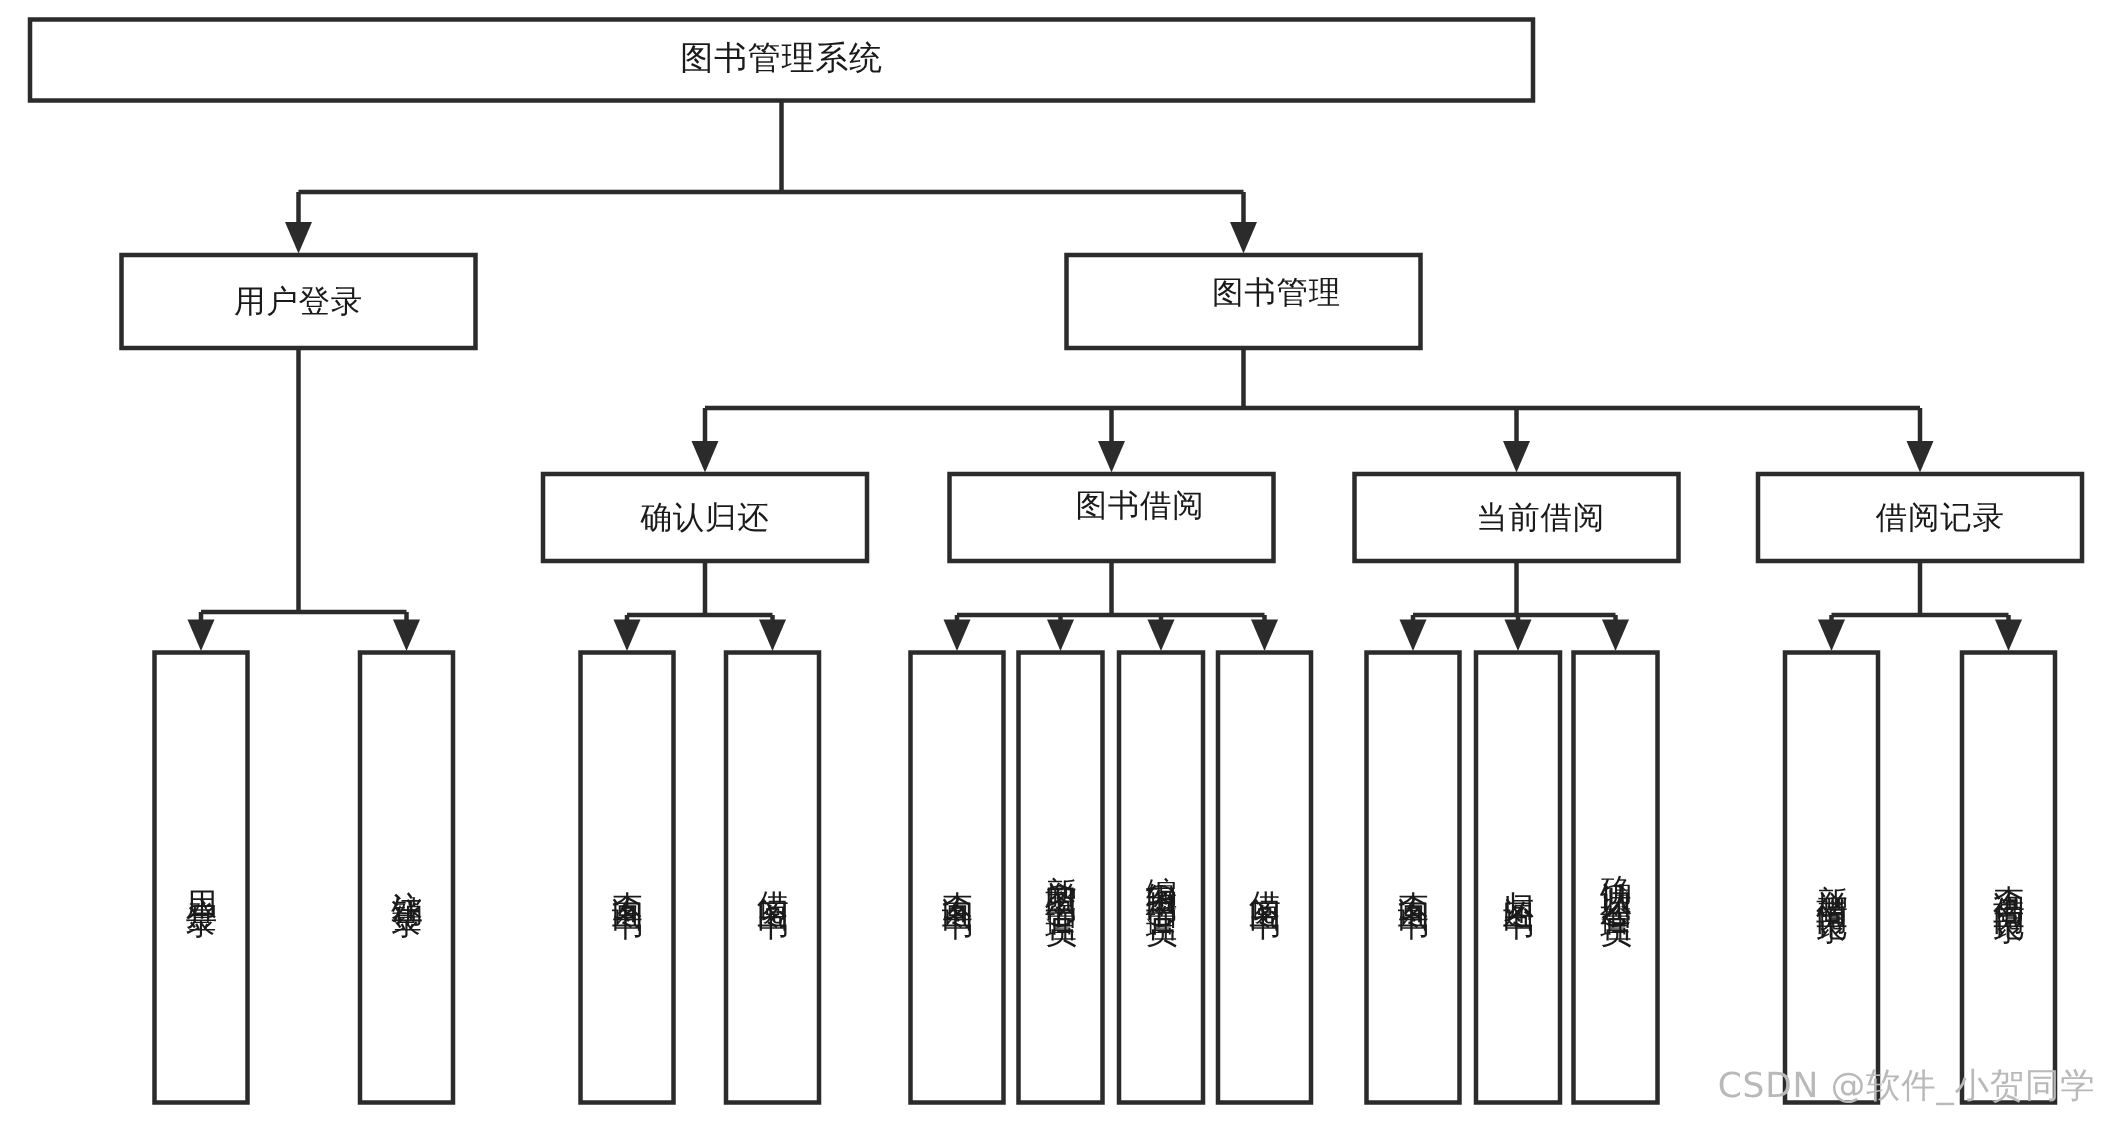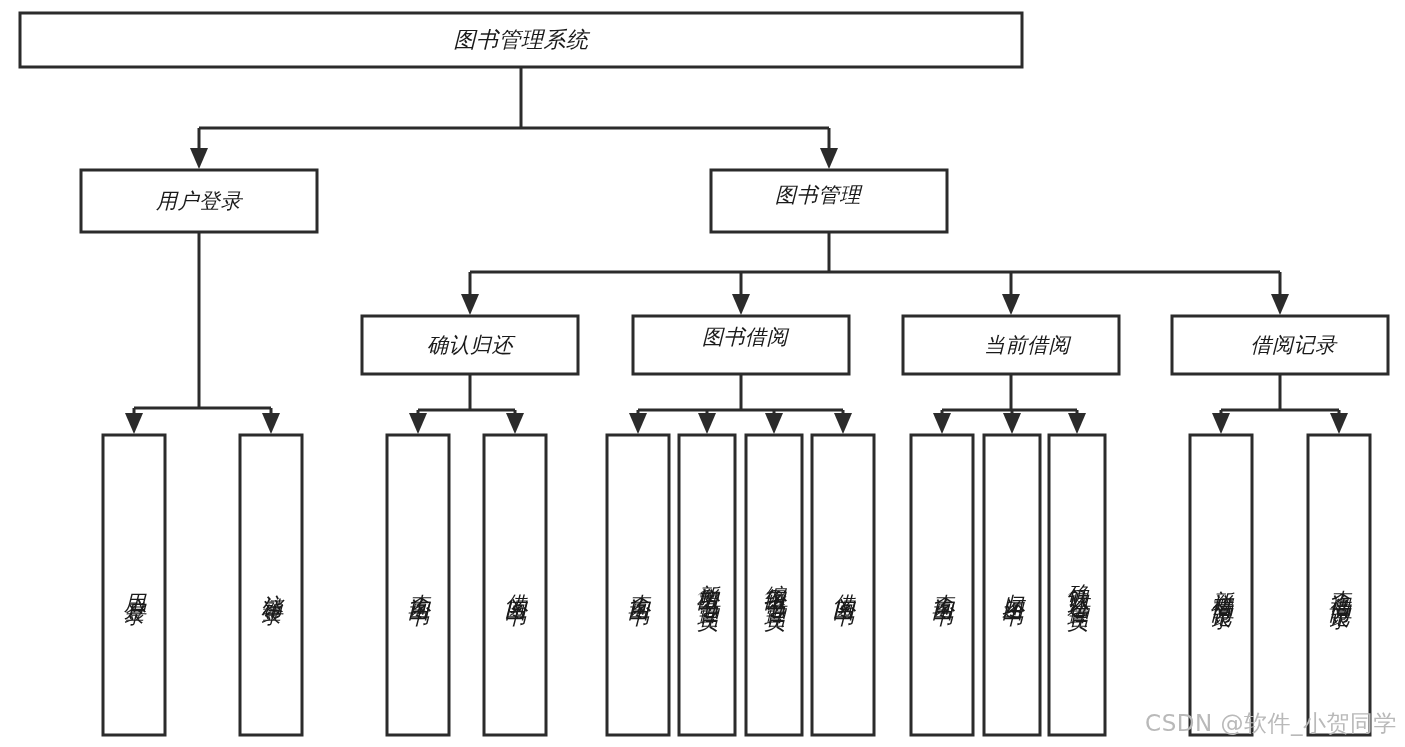--- a/index.html
+++ b/index.html
@@ -44,21 +44,20 @@
     position: absolute;
     display: flex;
     align-items: center;
     justify-content: center;
     color: #1a1a1a;
     font-family: "DejaVu Sans", "Liberation Sans", sans-serif;
     line-height: 1.18;
     pointer-events: none;
     text-align: center;
     box-sizing: border-box;
-    font-style: italic;
   }
   .node-label.horizontal {
     font-size: 21px;
     letter-spacing: 0.5px;
   }
   .node-label.vertical {
     writing-mode: vertical-rl;
     text-orientation: upright;
     font-size: 21px;
     letter-spacing: 4px;
@@ -158,23 +157,23 @@
         <rect class="node-box" x="984" y="435" width="56" height="300"></rect>
         <rect class="node-box" x="1049" y="435" width="56" height="300"></rect>
         <rect class="node-box" x="1190" y="435" width="62" height="300"></rect>
         <rect class="node-box" x="1308" y="435" width="62" height="300"></rect>
       </g>
   </svg>
 
   <div id="labels-layer">
       <div class="node-label horizontal root" style="left: 20px; top: 13px; width: 1002px; height: 54px;">图书管理系统</div>
       <div class="node-label horizontal" style="left: 81px; top: 170px; width: 236px; height: 62px;">用户登录</div>
-      <div class="node-label horizontal" style="left: 700px; top: 170px; width: 236px; height: 50px;">图书管理</div>
+      <div class="node-label horizontal" style="left: 733px; top: 170px; width: 236px; height: 50px;">图书管理</div>
       <div class="node-label horizontal" style="left: 362px; top: 316px; width: 216px; height: 58px;">确认归还</div>
-      <div class="node-label horizontal" style="left: 637px; top: 316px; width: 216px; height: 42px;">图书借阅</div>
+      <div class="node-label horizontal" style="left: 652px; top: 316px; width: 216px; height: 42px;">图书借阅</div>
       <div class="node-label horizontal" style="left: 903px; top: 316px; width: 216px; height: 58px; padding-left: 32px;">当前借阅</div>
       <div class="node-label horizontal" style="left: 1172px; top: 316px; width: 243px; height: 58px;">借阅记录</div>
       <div class="node-label vertical" style="left: 103px; top: 435px; width: 62px; height: 300px;">用户登录</div>
       <div class="node-label vertical" style="left: 240px; top: 435px; width: 62px; height: 300px;">注销登录</div>
       <div class="node-label vertical" style="left: 387px; top: 435px; width: 62px; height: 300px;">查询图书</div>
       <div class="node-label vertical" style="left: 484px; top: 435px; width: 62px; height: 300px;">借阅图书</div>
       <div class="node-label vertical" style="left: 607px; top: 435px; width: 62px; height: 300px;">查询图书</div>
       <div class="node-label vertical" style="left: 679px; top: 435px; width: 56px; height: 300px;">新增图书（管理员）</div>
       <div class="node-label vertical" style="left: 746px; top: 435px; width: 56px; height: 300px;">编辑图书（管理员）</div>
       <div class="node-label vertical" style="left: 812px; top: 435px; width: 62px; height: 300px;">借阅图书</div>

